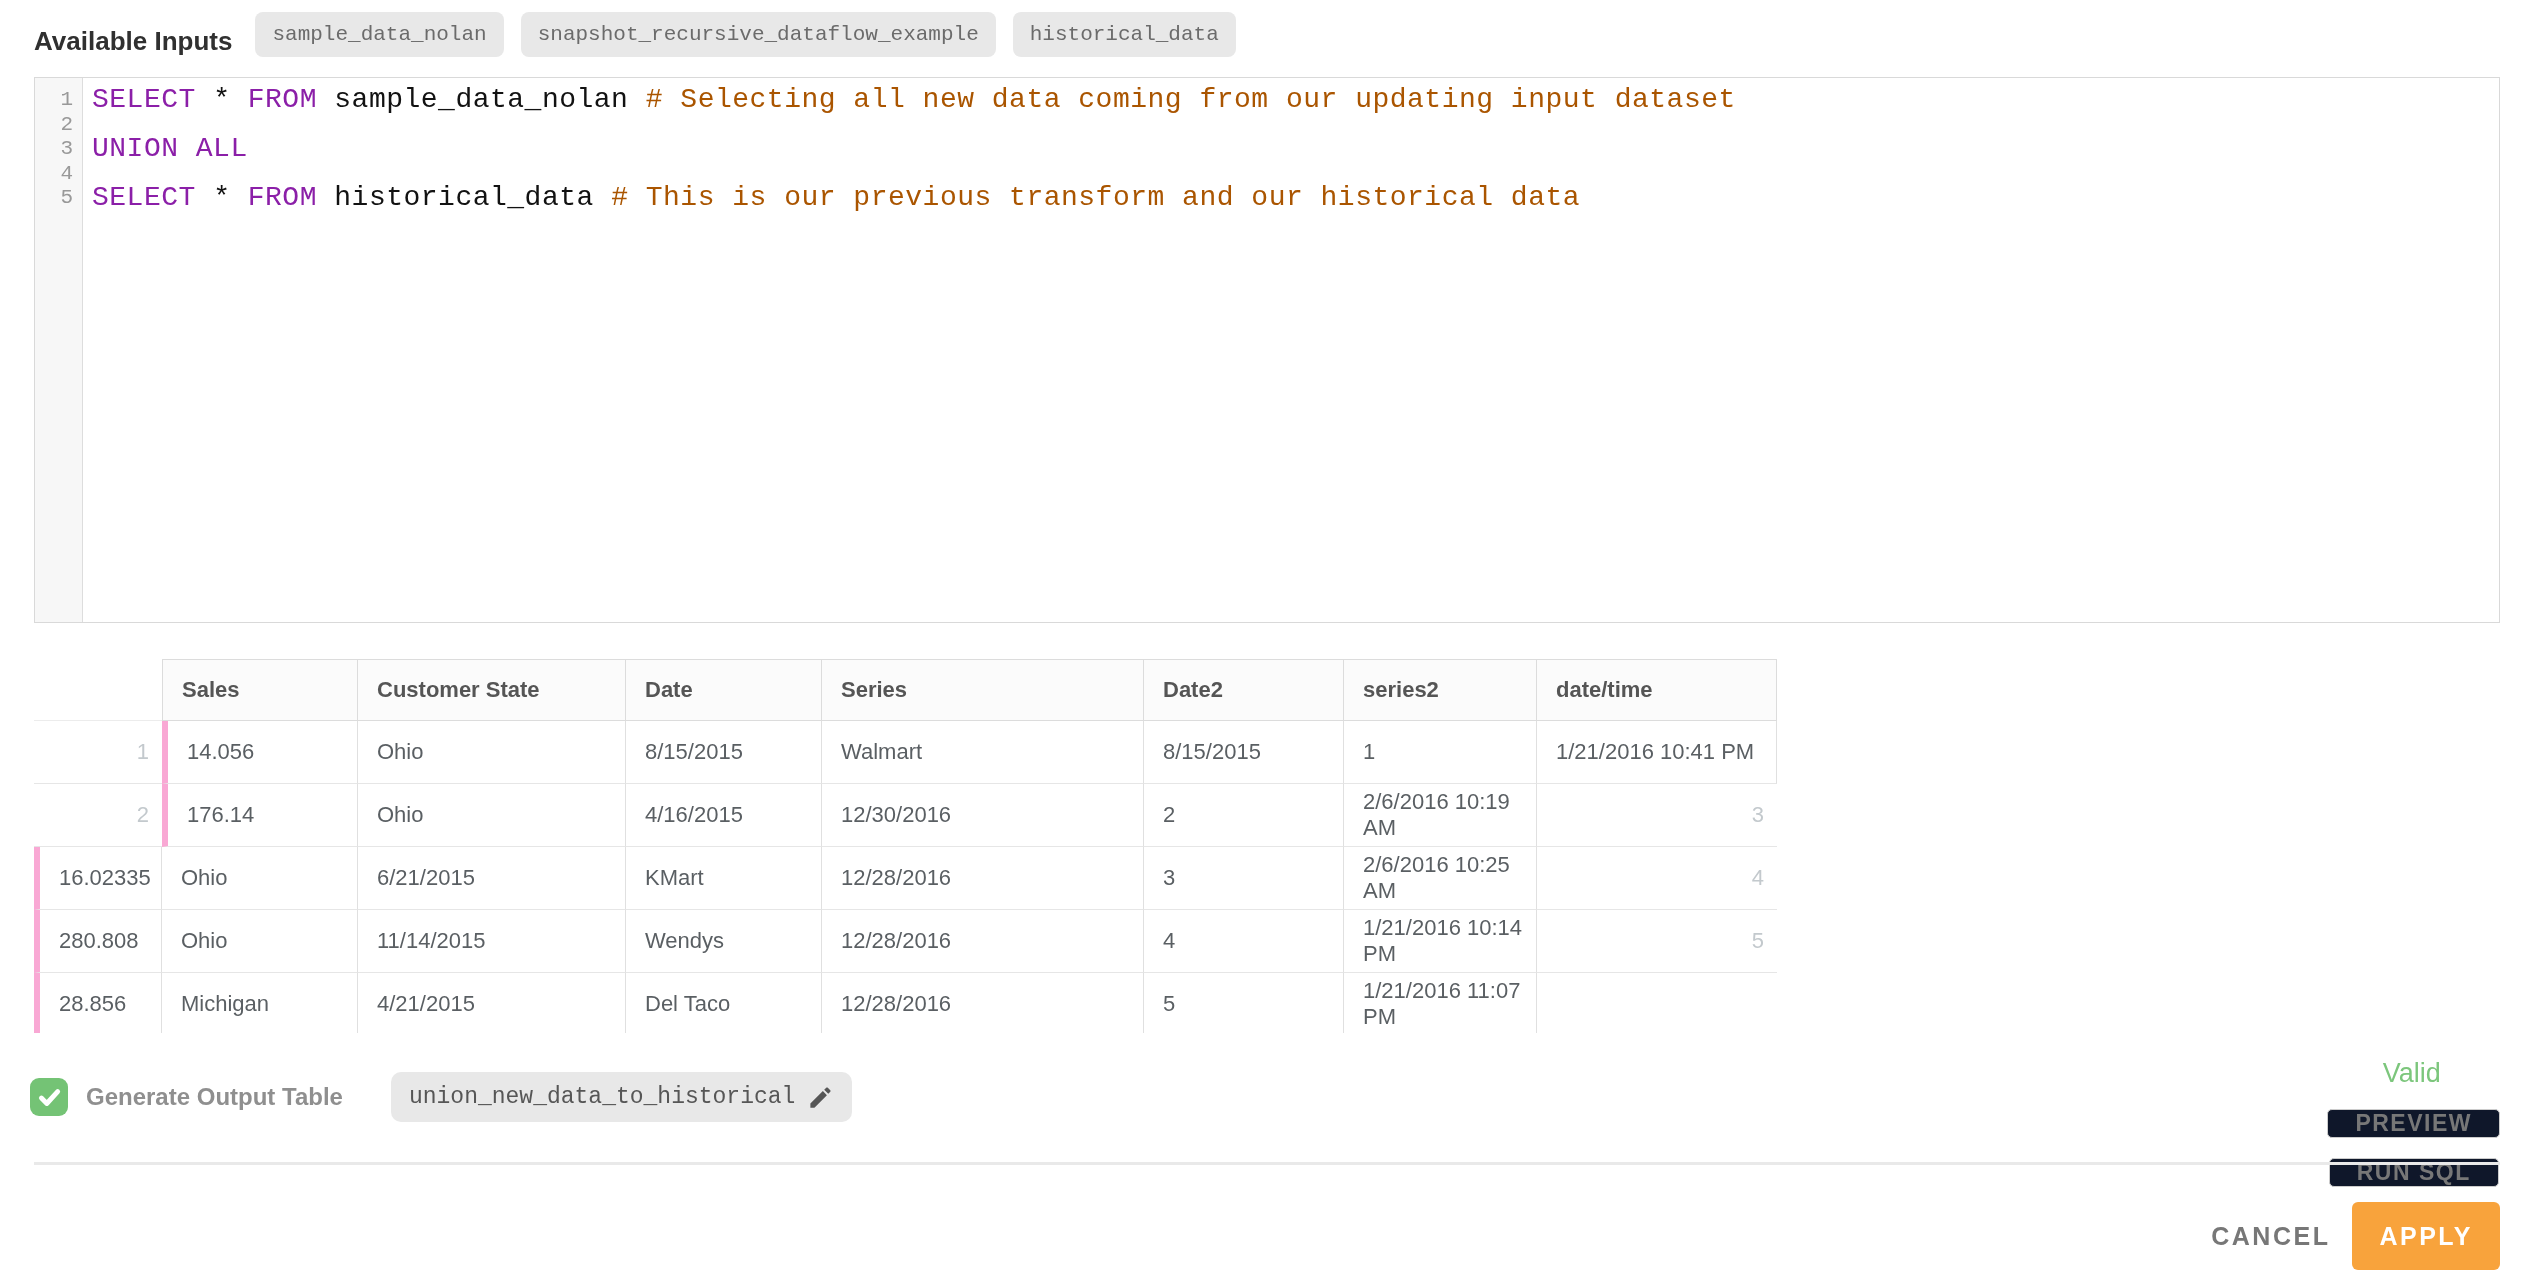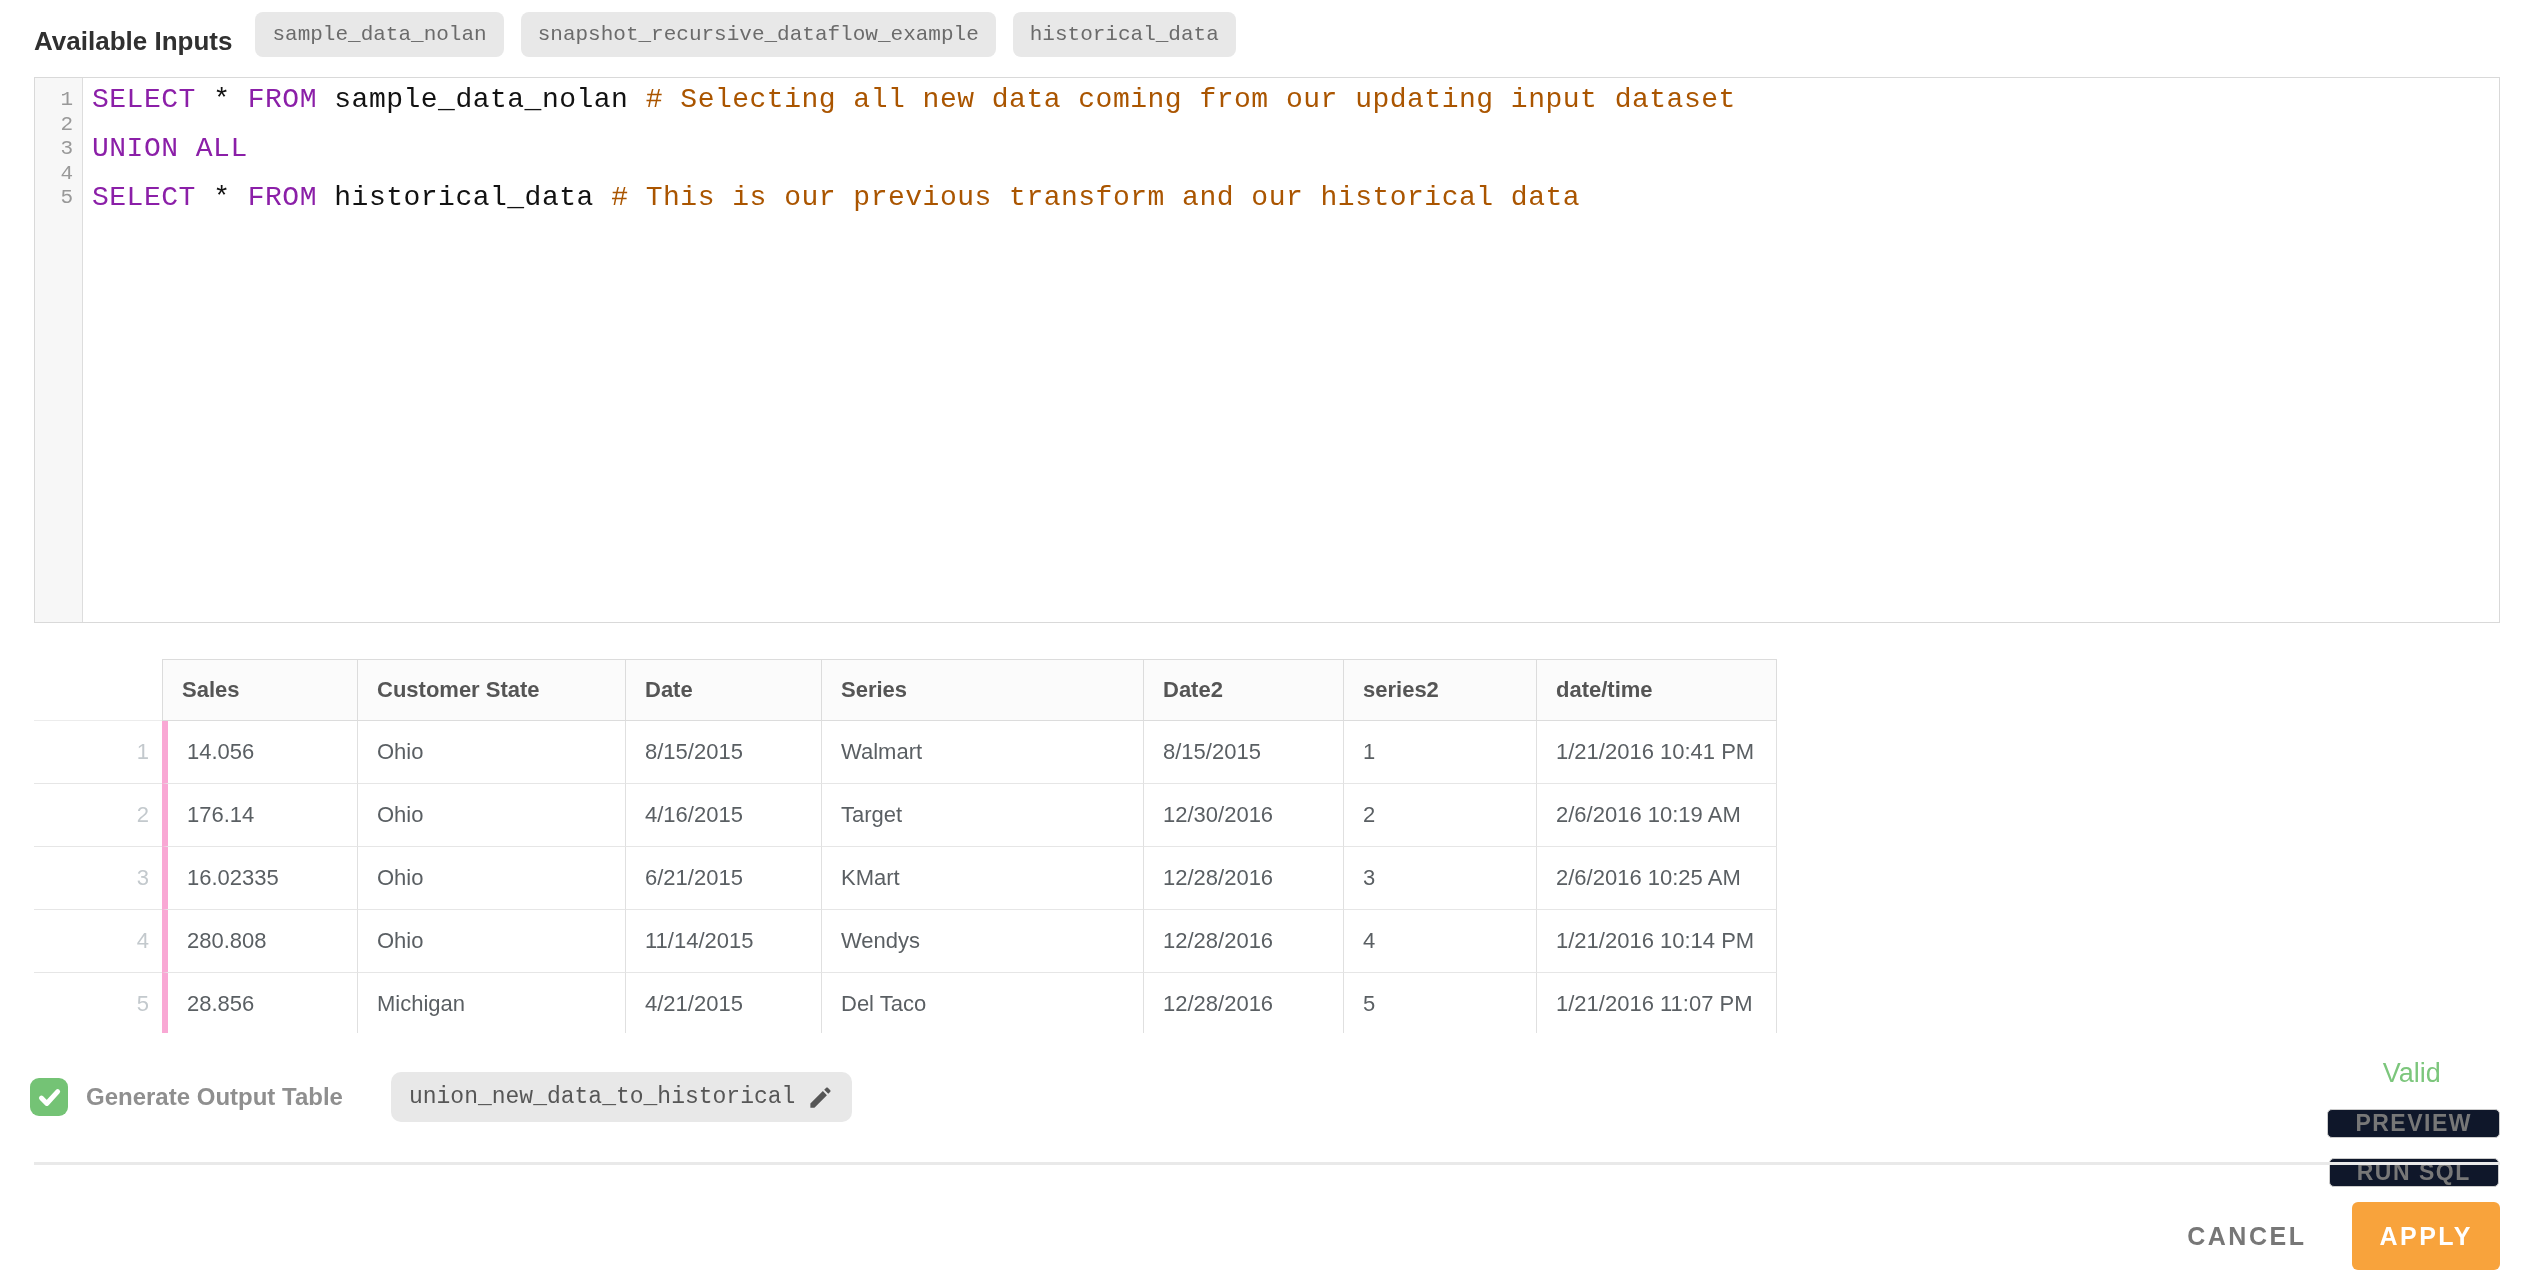--- a/index.html
+++ b/index.html
@@ -53,21 +53,21 @@
 
   
   .status-row { position: absolute; right: 44px; top: 1058px; height: 52px; display: flex; align-items: center; gap: 20px; flex-direction: column; }
   .valid { font-size: 27px; color: #7cc67c; margin-right: 4px; }
   .ghost-btn { height: 52px; display: flex; align-items: center; padding: 0 27px; background: #0f172a;
                border: 1px solid #cccccc; border-radius: 5px; font-size: 23px; font-weight: 700;
                color: #777777; letter-spacing: 1.5px; cursor: pointer; white-space: nowrap; }
 
   
   .divider { position: absolute; left: 34px; top: 1162px; width: 2466px; height: 3px; background: #e9e9e9; }
-  .apply-row { position: absolute; right: 44px; top: 1209px; height: 54px; display: flex; align-items: center; gap: 46px; }
+  .apply-row { position: absolute; right: 44px; top: 1209px; height: 54px; display: flex; align-items: center; gap: 22px; }
   .cancel-btn { font-size: 25px; font-weight: 700; color: #777777; letter-spacing: 2.5px; cursor: pointer;
                 background: none; border: none; font-family: "Liberation Sans", sans-serif; }
   .apply-btn { height: 68px; display: flex; align-items: center; padding: 0 27px; background: #f8a33c;
                border: none; border-radius: 6px; font-size: 25px; font-weight: 700; color: #ffffff;
                letter-spacing: 2.5px; cursor: pointer; font-family: "Liberation Sans", sans-serif; }
 </style>
 </head>
 <body>
 
 <div class="topbar">
@@ -104,21 +104,20 @@
     <div class="td">Ohio</div>
     <div class="td">8/15/2015</div>
     <div class="td">Walmart</div>
     <div class="td">8/15/2015</div>
     <div class="td">1</div>
     <div class="td">1/21/2016 10:41 PM</div>
     <div class="rownum">2</div>
     <div class="td first">176.14</div>
     <div class="td">Ohio</div>
     <div class="td">4/16/2015</div>
-    <div class="td">Target</div>
     <div class="td">12/30/2016</div>
     <div class="td">2</div>
     <div class="td">2/6/2016 10:19 AM</div>
     <div class="rownum">3</div>
     <div class="td first">16.02335</div>
     <div class="td">Ohio</div>
     <div class="td">6/21/2015</div>
     <div class="td">KMart</div>
     <div class="td">12/28/2016</div>
     <div class="td">3</div>

